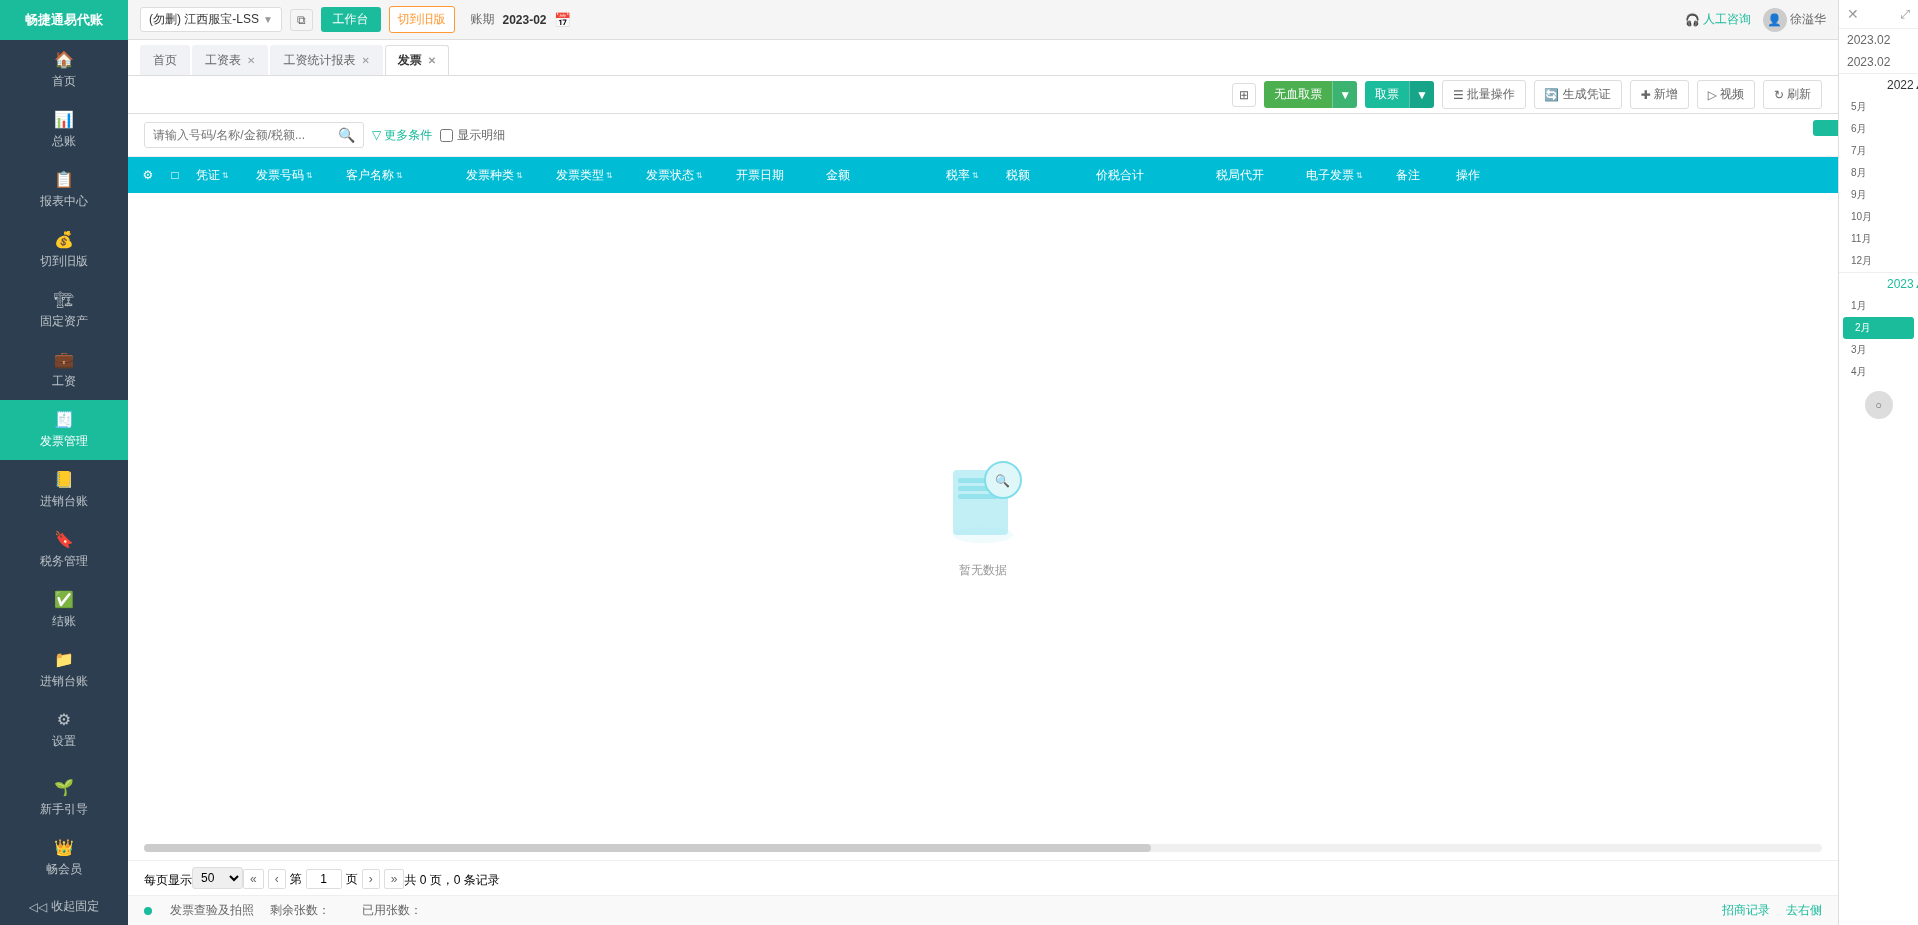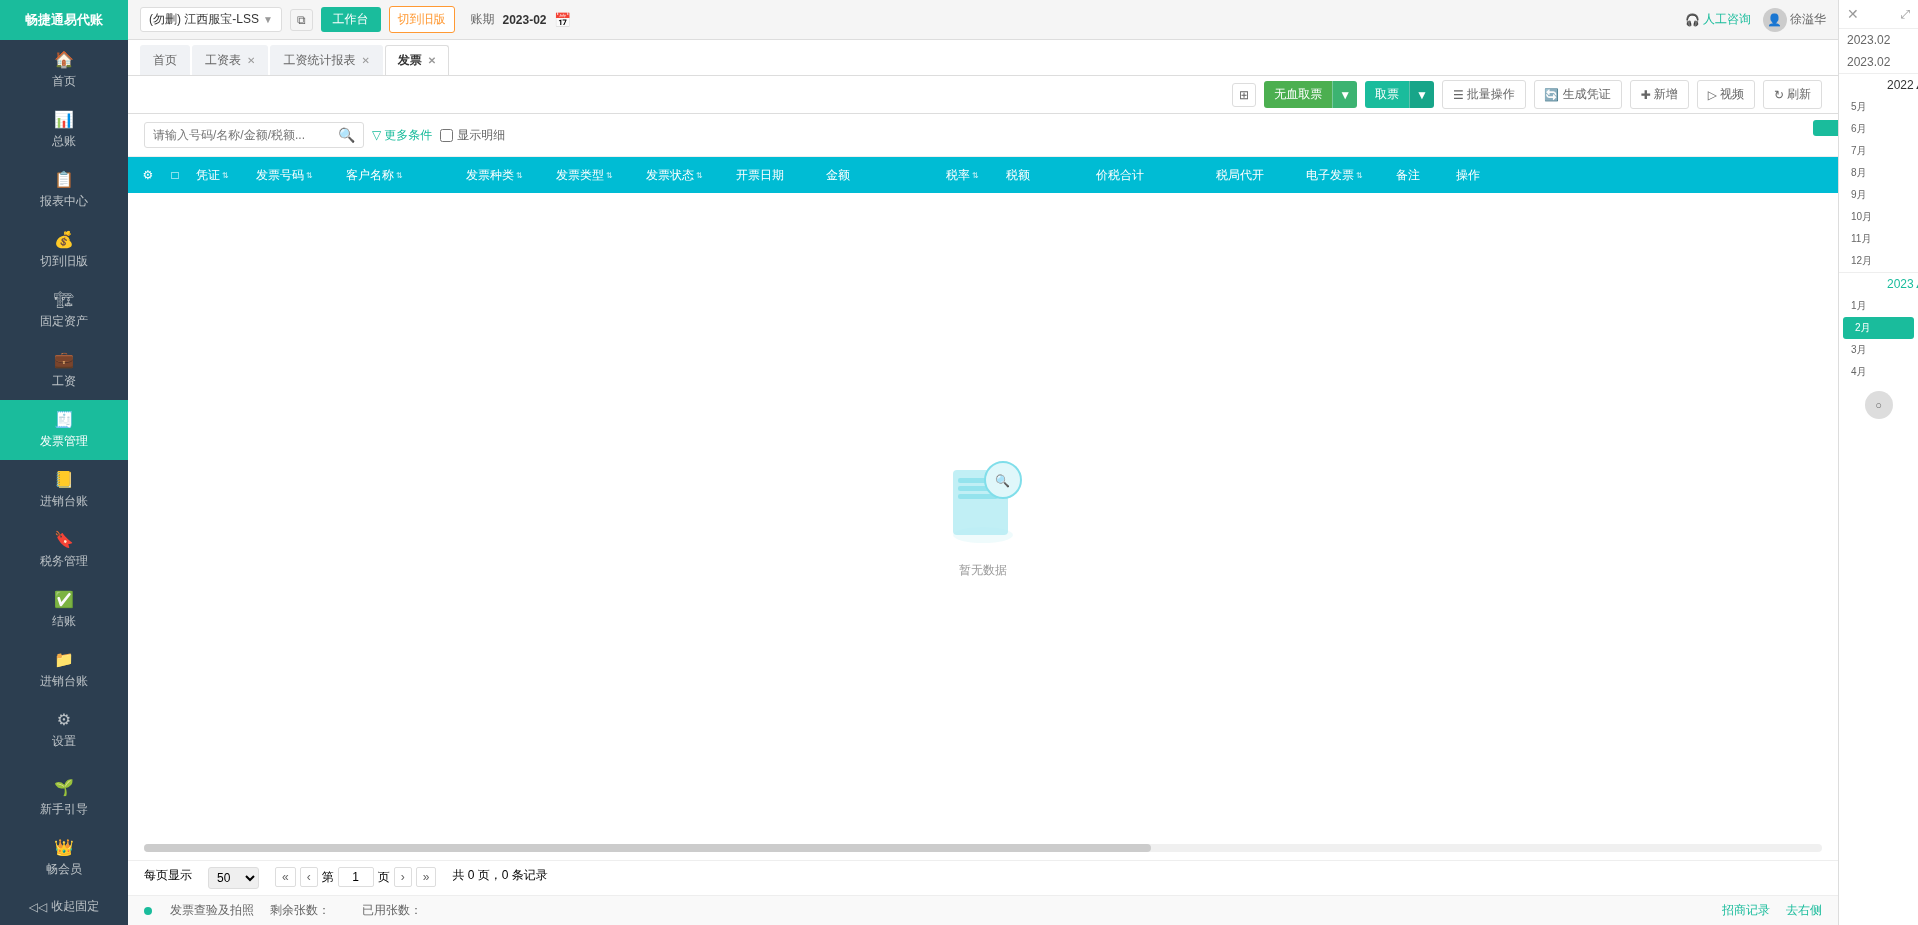--- a/index.html
+++ b/index.html
@@ -63,21 +63,21 @@
     .th-num { width: 24px; justify-content: center; }
     .th.small { width: 60px; }
     .th.medium { width: 90px; }
     .th.large { width: 120px; }
     .sort-icon { font-size: 8px; opacity: 0.8; }
 
     
     .empty-state { flex: 1; display: flex; flex-direction: column; align-items: center; justify-content: center; color: #999; gap: 12px; }
 
     
-    .footer { border-top: 1px solid #eee; padding: 6px 16px; display: flex; align-items: flex-start; gap: 16px; background: white; }
+    .footer { border-top: 1px solid #eee; padding: 6px 16px; display: flex; align-items: flex-end; background: white; }
     .page-info { display: flex; align-items: center; gap: 4px; }
     .page-input { border: 1px solid #ddd; border-radius: 2px; width: 36px; text-align: center; padding: 2px; }
     .page-btn { background: none; border: 1px solid #ddd; border-radius: 2px; padding: 2px 6px; cursor: pointer; color: #666; }
     .page-btn:disabled { color: #ccc; cursor: default; }
     .dot-blue { width: 8px; height: 8px; border-radius: 50%; background: #1abc9c; display: inline-block; margin-right: 2px; }
 
     
     .bottom-bar { background: #f9f9f9; border-top: 1px solid #eee; padding: 6px 16px; display: flex; align-items: center; gap: 16px; font-size: 12px; color: #666; }
     .bottom-link { color: #1abc9c; cursor: pointer; text-decoration: none; }
 

